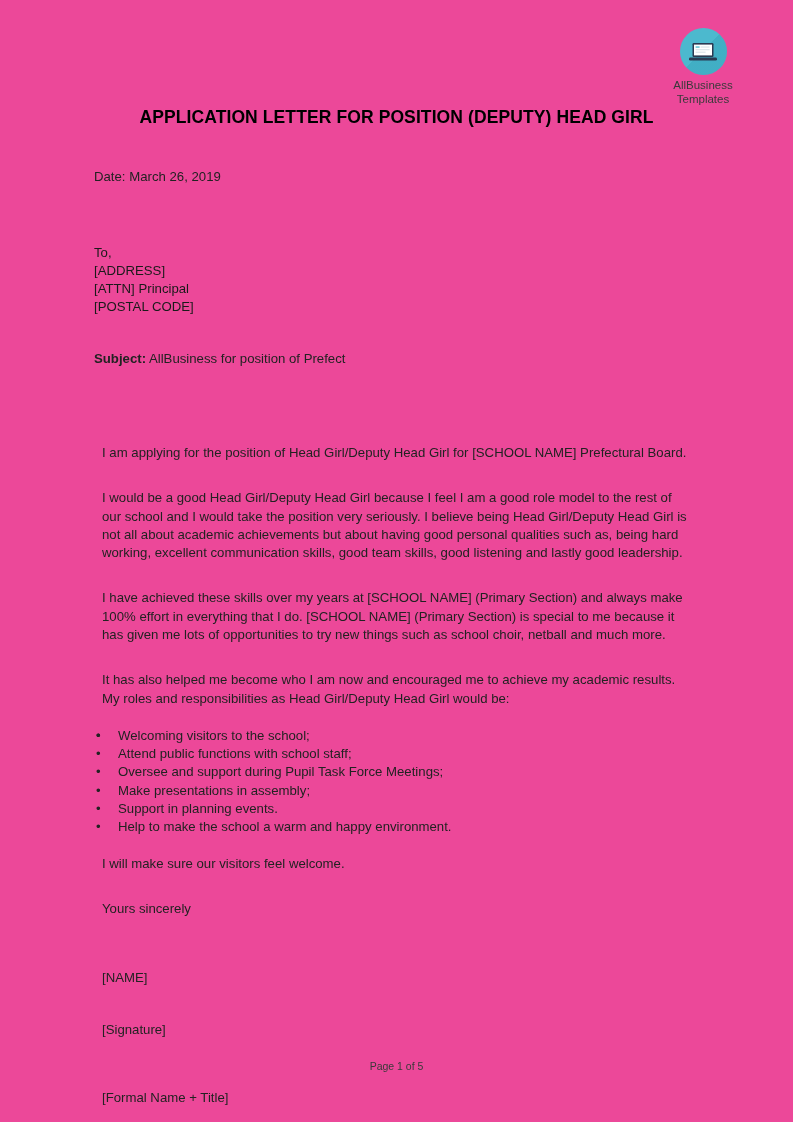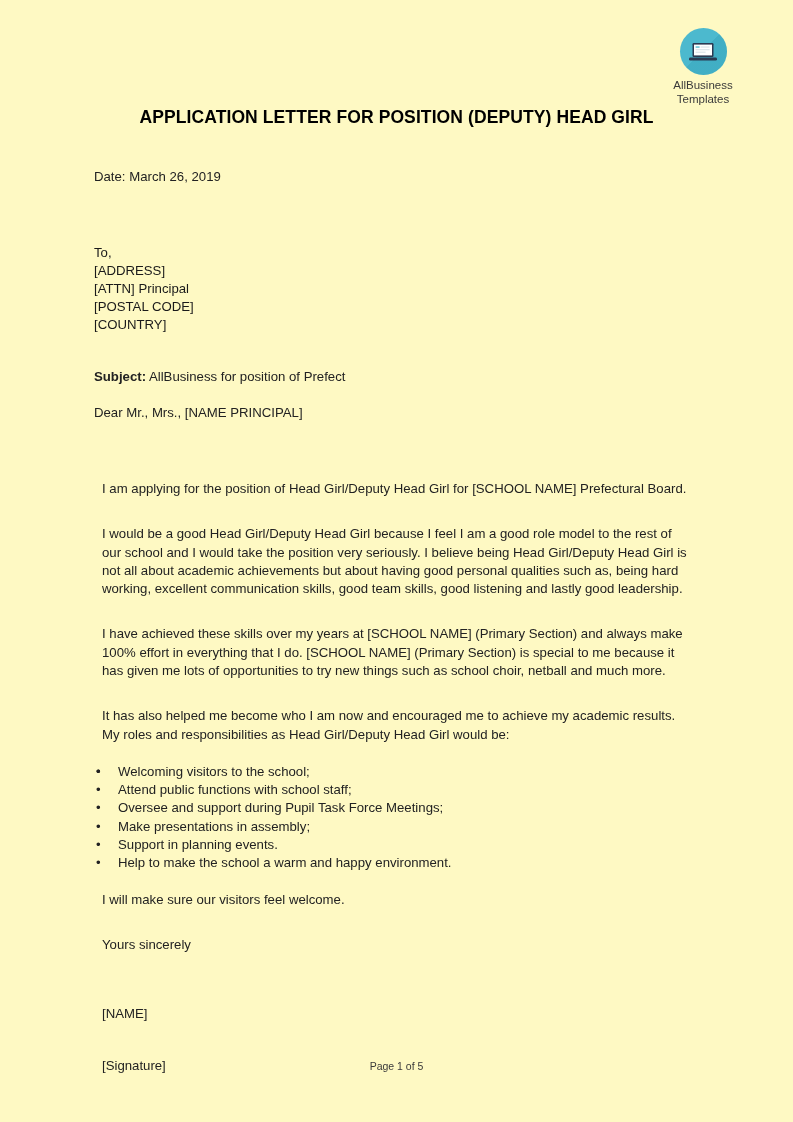--- a/index.html
+++ b/index.html
@@ -9,21 +9,21 @@
     background: #ffffff;
   }
   body {
     font-family: "Liberation Sans", sans-serif;
     color: #1a1a1a;
   }
   .page {
     position: relative;
     width: 793px;
     height: 1122px;
-    background: #fef9c3;
+    background: #ec4899;
     overflow: hidden;
     box-sizing: border-box;
     padding-left: 12px;
   }
 
   
   .logo-block {
     position: absolute;
     top: 28px;
     right: 42px;
@@ -163,32 +163,30 @@
   <div class="body-area">
 
     <div class="ln date-line">Date: March 26, 2019</div>
 
     <div class="spacer-lg"></div>
 
     <div class="addr-line">To,</div>
     <div class="addr-line">[ADDRESS]</div>
     <div class="addr-line">[ATTN] Principal</div>
     <div class="addr-line">[POSTAL CODE]</div>
-    <div class="addr-line">[COUNTRY]</div>
 
     <div class="spacer-md"></div>
 
     <div class="ln">
       <span class="subject-label">Subject:</span>
       <span>AllBusiness for position of Prefect</span>
     </div>
 
     <div class="spacer-sm"></div>
 
-    <div class="ln">Dear Mr., Mrs., [NAME PRINCIPAL]</div>
 
     <div class="spacer-lg"></div>
 
     <p class="para">I am applying for the position of Head Girl/Deputy Head Girl for [SCHOOL NAME] Prefectural Board.</p>
     <div class="spacer-xs"></div>
     <p class="para">I would be a good Head Girl/Deputy Head Girl because I feel I am a good role model to the rest of our school and I would take the position very seriously. I believe being Head Girl/Deputy Head Girl is not all about academic achievements but about having good personal qualities such as, being hard working, excellent communication skills, good team skills, good listening and lastly good leadership.</p>
     <div class="spacer-xs"></div>
     <p class="para">I have achieved these skills over my years at [SCHOOL NAME] (Primary Section) and always make 100% effort in everything that I do. [SCHOOL NAME] (Primary Section) is special to me because it has given me lots of opportunities to try new things such as school choir, netball and much more.</p>
     <div class="spacer-xs"></div>
     <p class="para">It has also helped me become who I am now and encouraged me to achieve my academic results. My roles and responsibilities as Head Girl/Deputy Head Girl would be:</p>

